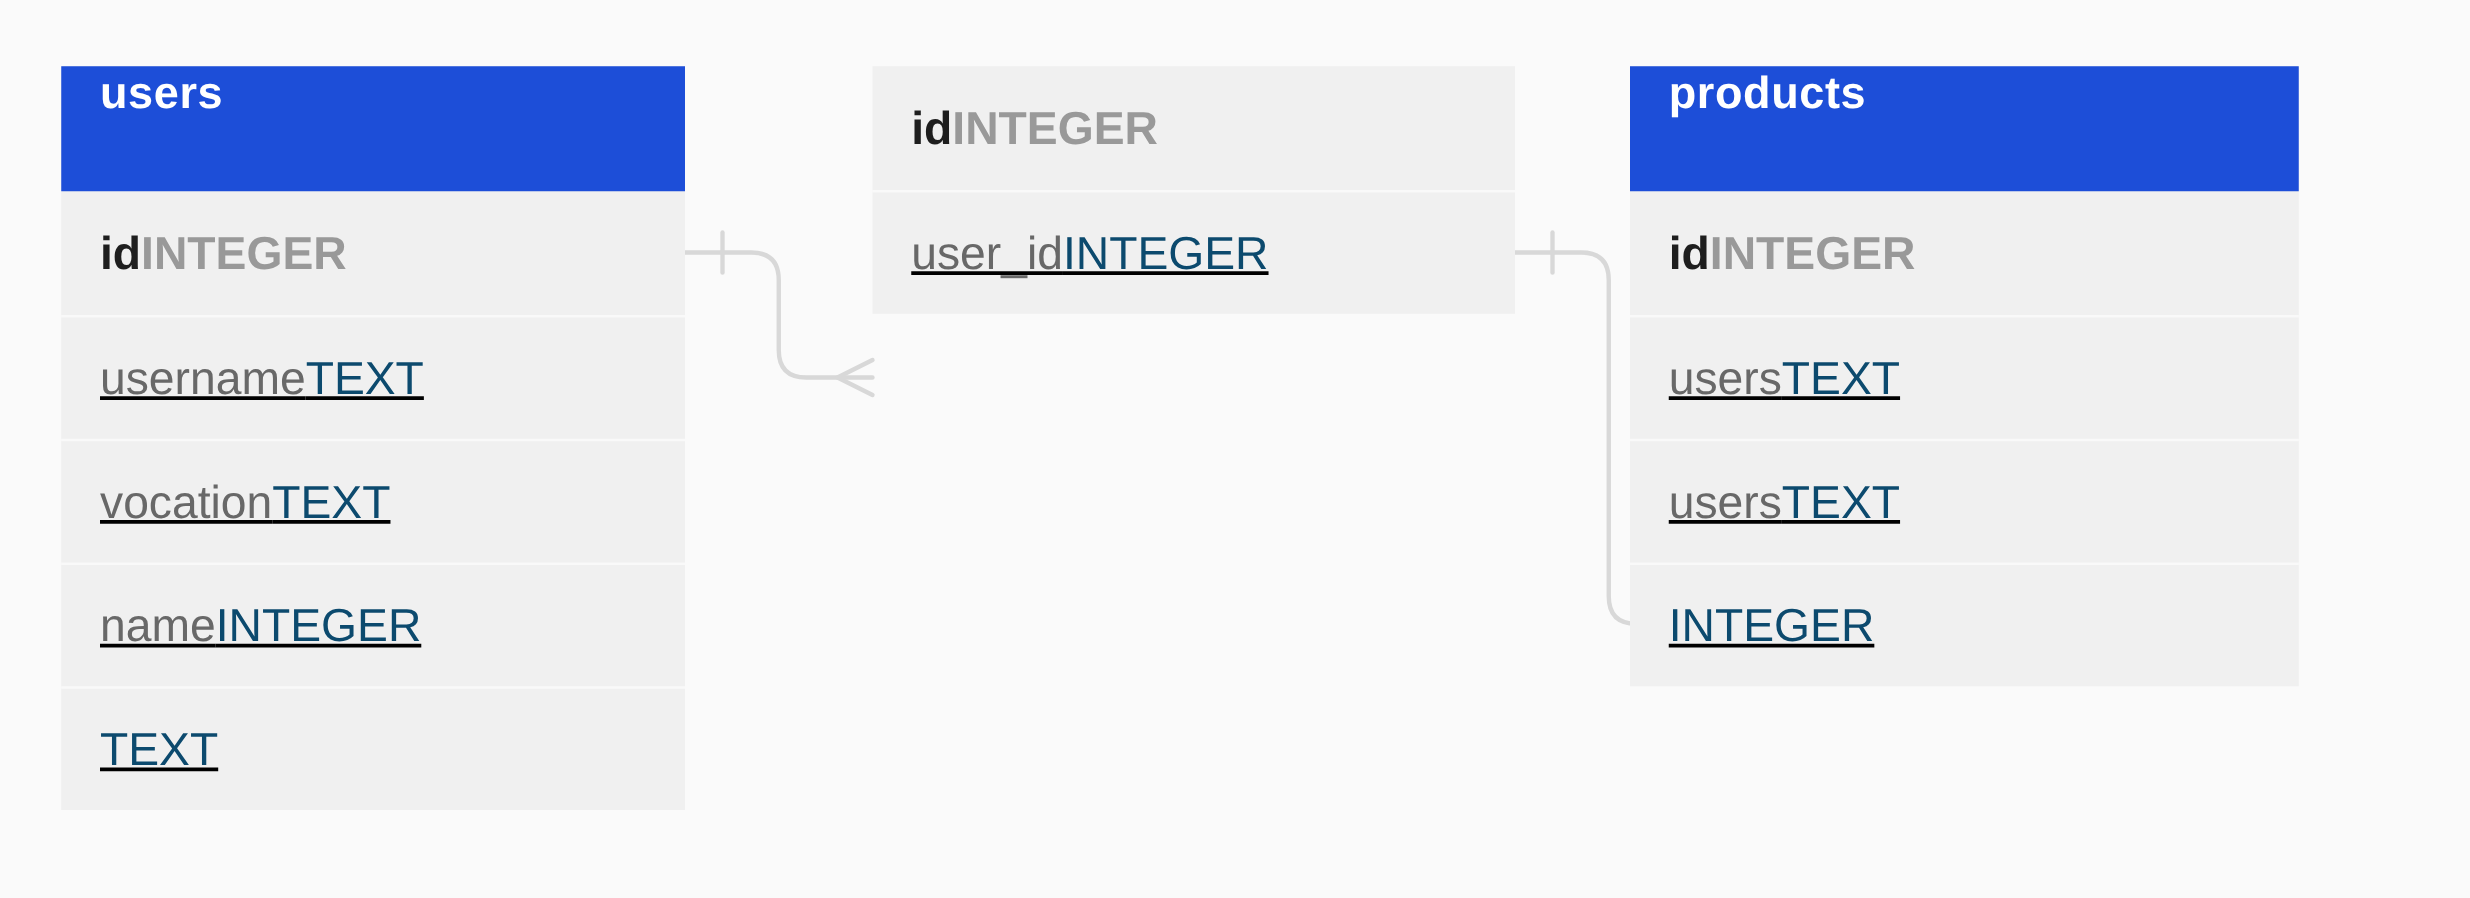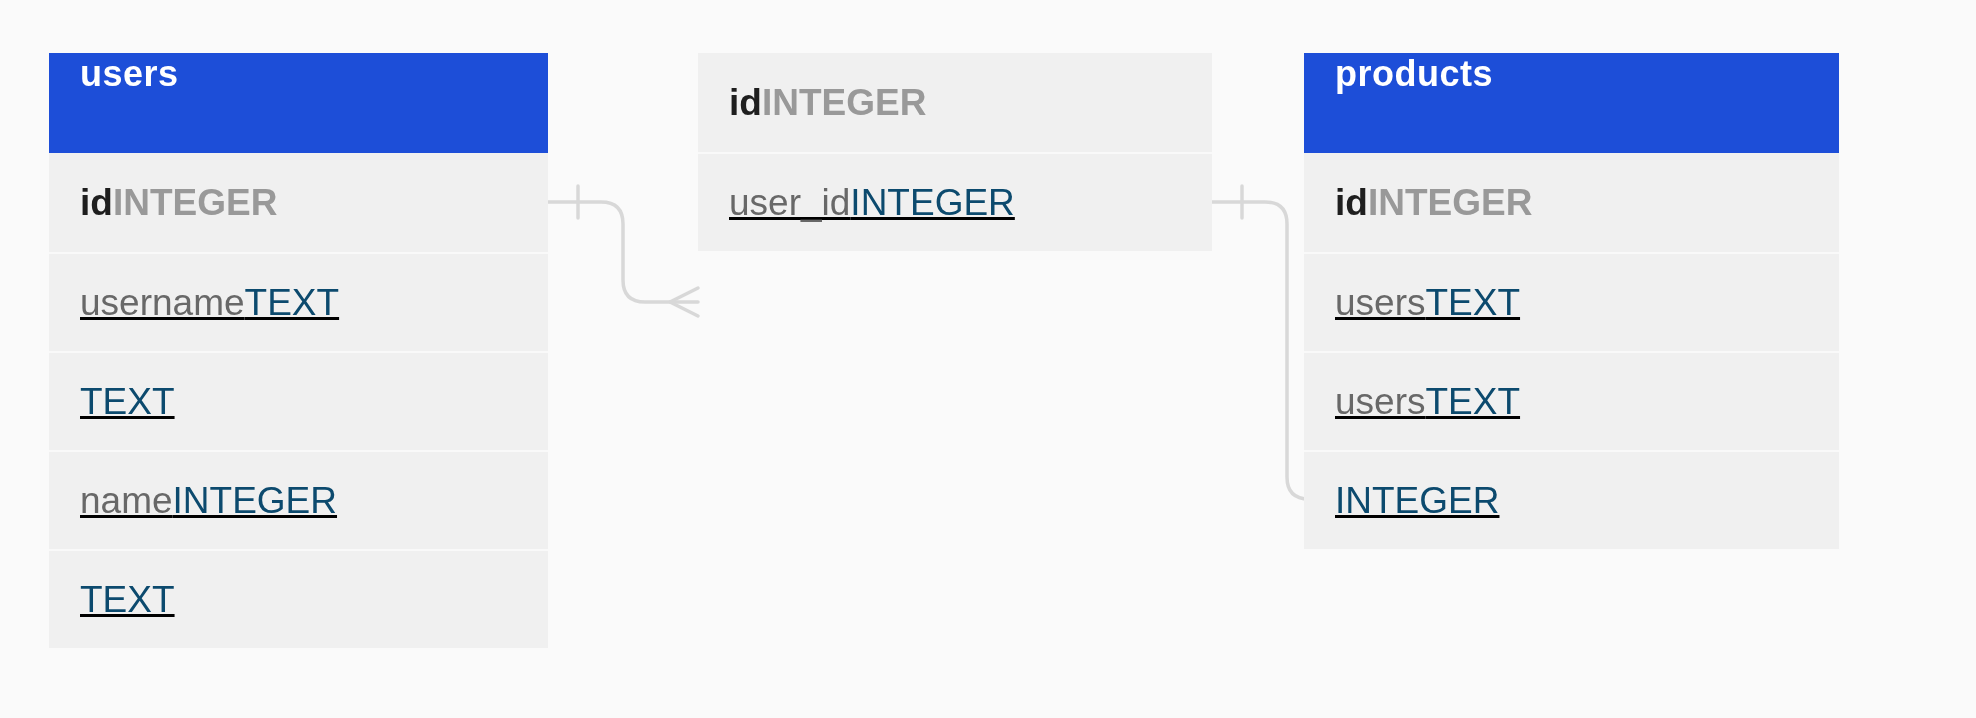--- a/index.html
+++ b/index.html
@@ -92,20 +92,21 @@
     </div>
     <div class="t-row pk">
       <span class="col-name">id</span>
       <span class="col-type">INTEGER</span>
     </div>
     <div class="t-row">
       <span class="col-name">username</span>
       <span class="col-type">TEXT</span>
     </div>
     <div class="t-row">
+      <span class="col-name">vocation</span>
       <span class="col-type">TEXT</span>
     </div>
     <div class="t-row">
       <span class="col-name">name</span>
       <span class="col-type">INTEGER</span>
     </div>
     <div class="t-row">
       <span class="col-type">TEXT</span>
     </div>
   </div>

